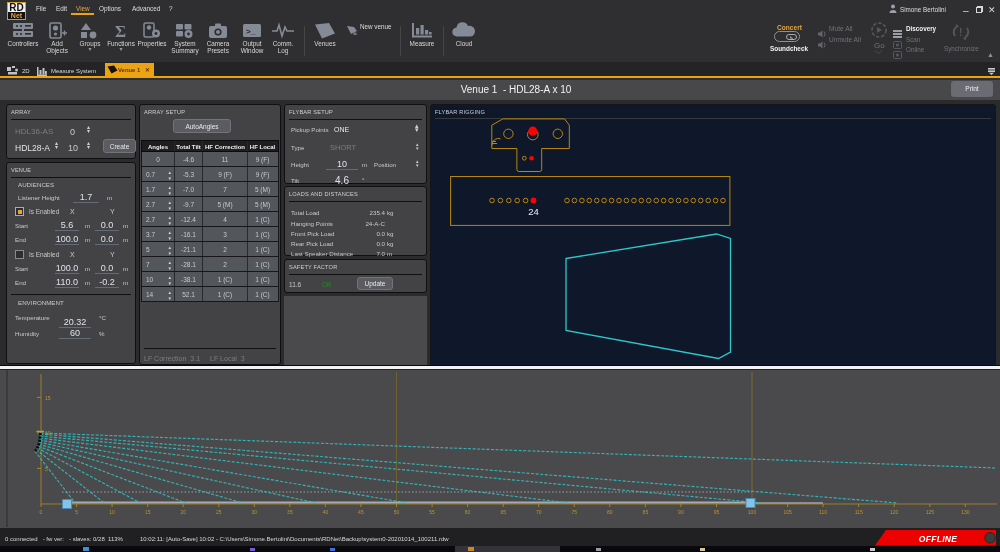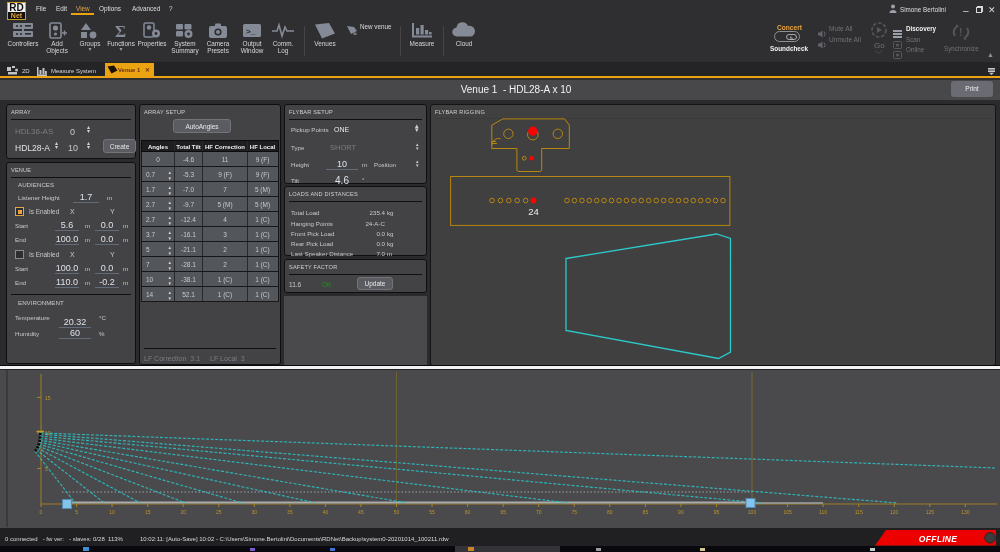--- a/index.html
+++ b/index.html
@@ -43,21 +43,21 @@
 .c1{width:33px;position:relative;border-right:1px solid #2a2a2d}
 .c2{width:28px;border-right:1px solid #2a2a2d}
 .c3{width:45px;border-right:1px solid #2a2a2d}
 .c4{width:29px}
 .th .c1,.th .c2,.th .c3,.th .c4{overflow:hidden}
 .av{position:absolute;left:4px;top:0;width:18px;text-align:left}
 .tr .c1 .av{text-align:left}
 .tr:nth-child(2) .av{left:0;width:100%;text-align:center}
 .spin{position:absolute;right:3px;top:1.5px;font-size:5px;line-height:6px;color:#d8d8d8}
 
-#rig{left:430px;top:104px;width:566px;height:262px;background:#404040;border:1px solid #151517;border-radius:3px}
+#rig{left:430px;top:104px;width:566px;height:262px;background:#0f172a;border:1px solid #151517;border-radius:3px}
 .oc{fill:none;stroke:#b9860f;stroke-width:1}
 
 #graph{left:0;top:370px;width:1000px;height:157px;background:#4a4a4d}
 #graph text{font-size:5px;fill:#bd942a;font-family:"Liberation Sans",sans-serif}
 
 #status{left:0;top:527px;width:1000px;height:19px;background:#202023;border-top:1px solid #4a4a4d;font-size:7px;color:#d8d8d8}
 #taskbar{left:0;top:546px;width:1000px;height:6px;background:#08080d}
 #splitter{left:0;top:365px;width:1000px;height:5px;background:#f2f2f2;border-top:1.5px solid #0a0a0a;border-bottom:1px solid #222}
 .wbtn{position:absolute;top:5px;color:#d8d8d8;font-size:10px}
 </style></head><body>

